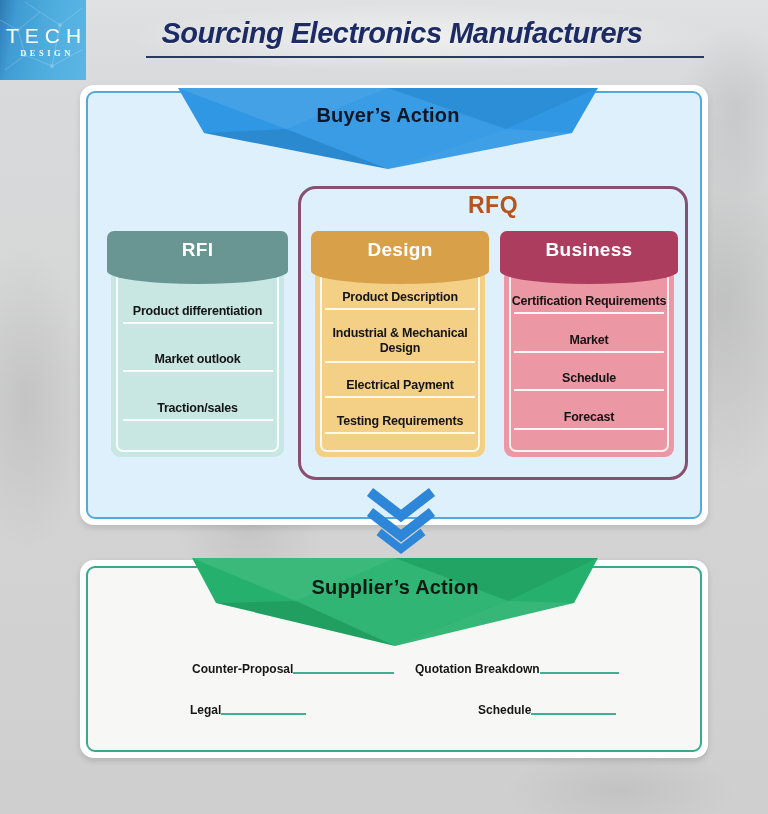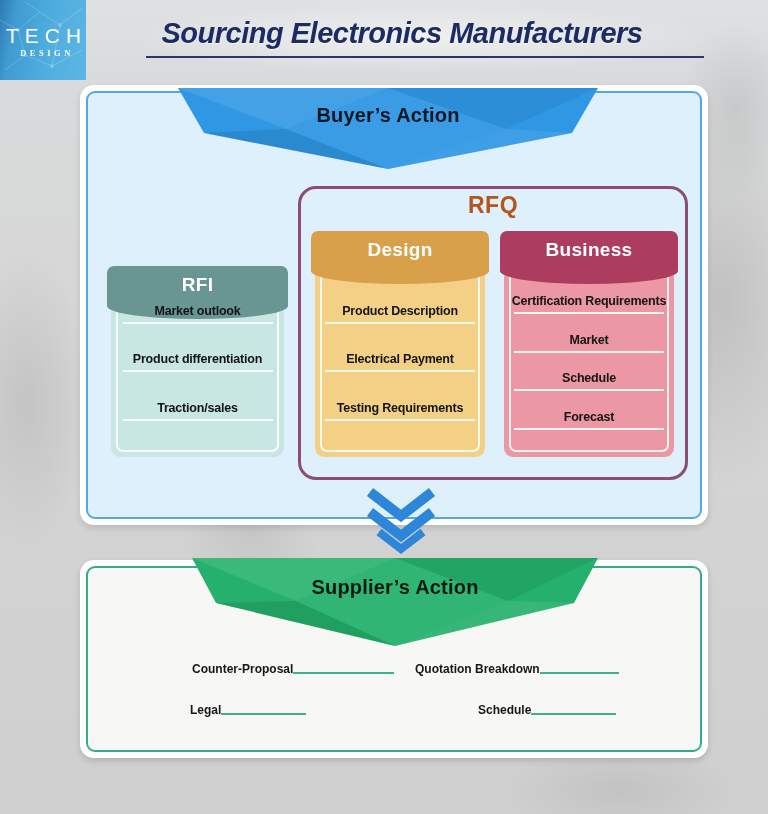--- a/index.html
+++ b/index.html
@@ -94,21 +94,21 @@
   }
   .item{display:flex;flex-direction:column;align-items:center;}
   .item-text{
     white-space:nowrap;font-size:12.5px;font-weight:700;color:#141414;
     letter-spacing:-0.2px;padding-bottom:4px;
   }
   .item-text.wrap{white-space:normal;text-align:center;width:148px;line-height:1.25;}
   .item-line{width:150px;height:2px;background:rgba(255,255,255,.92);}
 
   .col.rfi{left:107px;width:181px;}
-  .col.rfi .col-header{background:#699693;margin-top:35px;}
+  .col.rfi .col-header{background:#699693;}
   .col.rfi .col-body{background:#c8e7e3;}
 
   .col.product{left:311px;width:178px;}
   .col.product .col-header{background:#d9a04a;}
   .col.product .col-body{background:#f3d086;}
   .col.product .item-line{background:rgba(255,252,240,.95);}
 
   .col.business{left:500px;width:178px;}
   .col.business .col-header{background:#ad3d5f;}
   .col.business .col-body{background:#ec97a4;}
@@ -160,44 +160,48 @@
 
   <div class="col rfi">
     <div class="col-body">
       <div class="col-inner"></div>
     </div>
     <div class="col-header">
       <div class="col-title">RFI</div>
     </div>
     <div class="col-items">
       <div class="item">
+        <span class="item-text">Product differentiation</span>
+        <span class="item-line"></span>
+      </div>
+      <div class="item">
         <span class="item-text">Market outlook</span>
-        <span class="item-line"></span>
-      </div>
-      <div class="item">
-        <span class="item-text">Product differentiation</span>
         <span class="item-line"></span>
       </div>
       <div class="item">
         <span class="item-text">Traction/sales</span>
         <span class="item-line"></span>
       </div>
     </div>
   </div>
 
   <div class="col product">
     <div class="col-body">
       <div class="col-inner"></div>
     </div>
     <div class="col-header">
       <div class="col-title">Design</div>
     </div>
     <div class="col-items">
       <div class="item">
         <span class="item-text">Product Description</span>
+        <span class="item-line"></span>
+      </div>
+      <div class="item">
+        <span class="item-text wrap">Industrial &amp; Mechanical Design</span>
         <span class="item-line"></span>
       </div>
       <div class="item">
         <span class="item-text">Electrical Payment</span>
         <span class="item-line"></span>
       </div>
       <div class="item">
         <span class="item-text">Testing Requirements</span>
         <span class="item-line"></span>
       </div>

